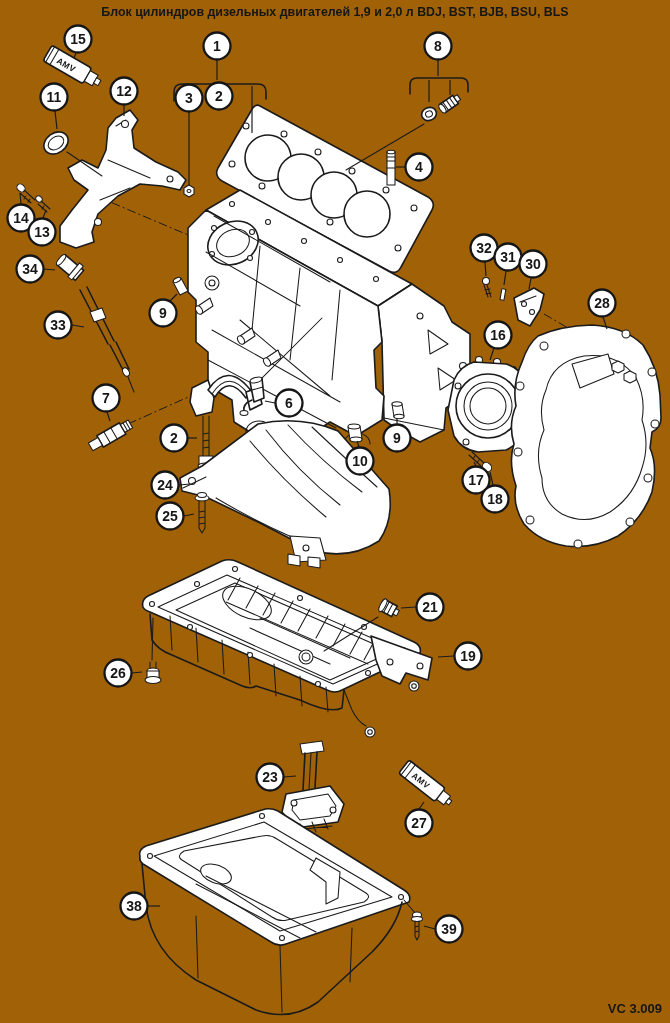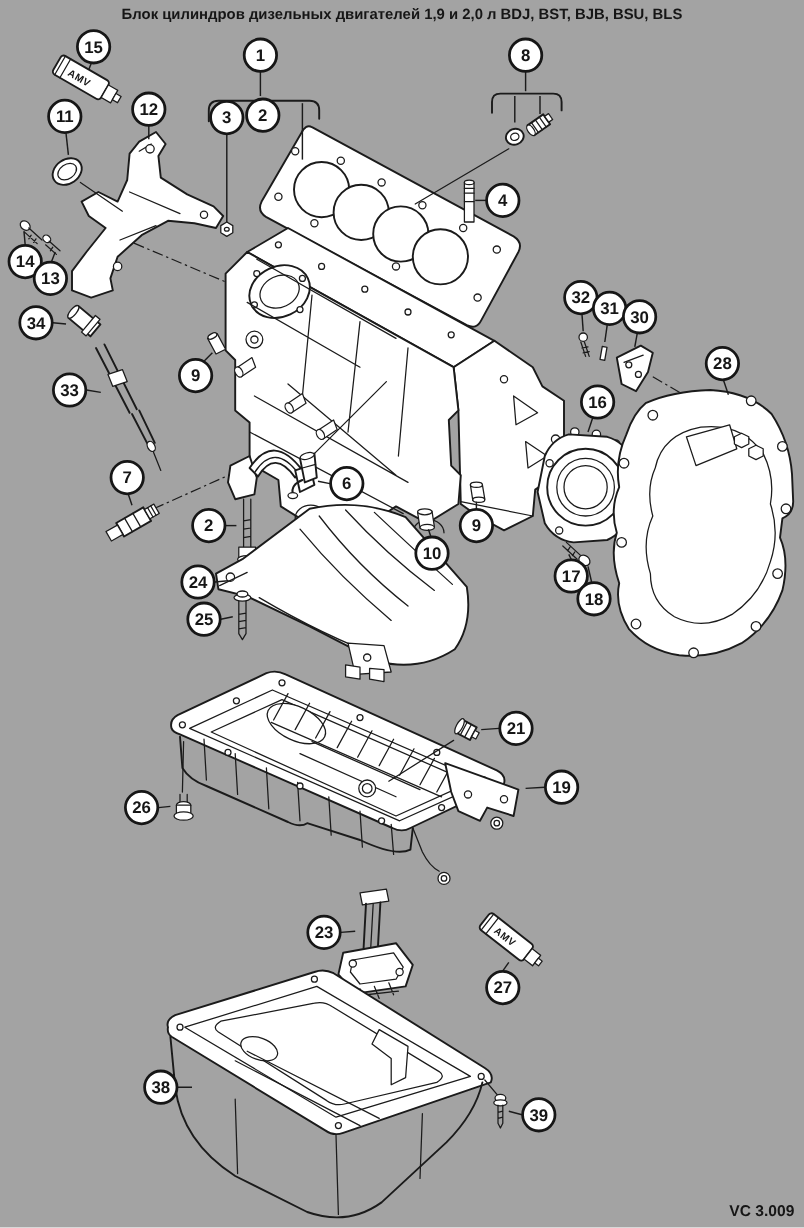--- a/index.html
+++ b/index.html
@@ -1,16 +1,16 @@
 <!DOCTYPE html>
 <html><head>
 <meta charset="utf-8">
 <style>
   html,body{margin:0;padding:0;background:#ffffff;}
-  #page{position:relative;width:670px;height:1023px;background:#a3a3a3;overflow:hidden;
+  #page{position:relative;width:670px;height:1023px;background:#a16207;overflow:hidden;
         font-family:"Liberation Sans",sans-serif;}
   svg{display:block;}
   svg text{font-family:"Liberation Sans",sans-serif;fill:#161616;}
   .title-text{font-size:12.4px;font-weight:bold;text-anchor:middle;}
   .figcode-text{font-size:13px;font-weight:bold;text-anchor:end;}
   .amv-text{font-size:8.5px;font-weight:bold;letter-spacing:.5px;}
   
   .s  {fill:none;stroke:#1b1b1b;stroke-width:1.6;stroke-linejoin:round;stroke-linecap:round;}
   .s1 {fill:none;stroke:#1b1b1b;stroke-width:1.05;stroke-linejoin:round;stroke-linecap:round;}
   .w  {fill:#ffffff;stroke:#1b1b1b;stroke-width:1.6;stroke-linejoin:round;}

